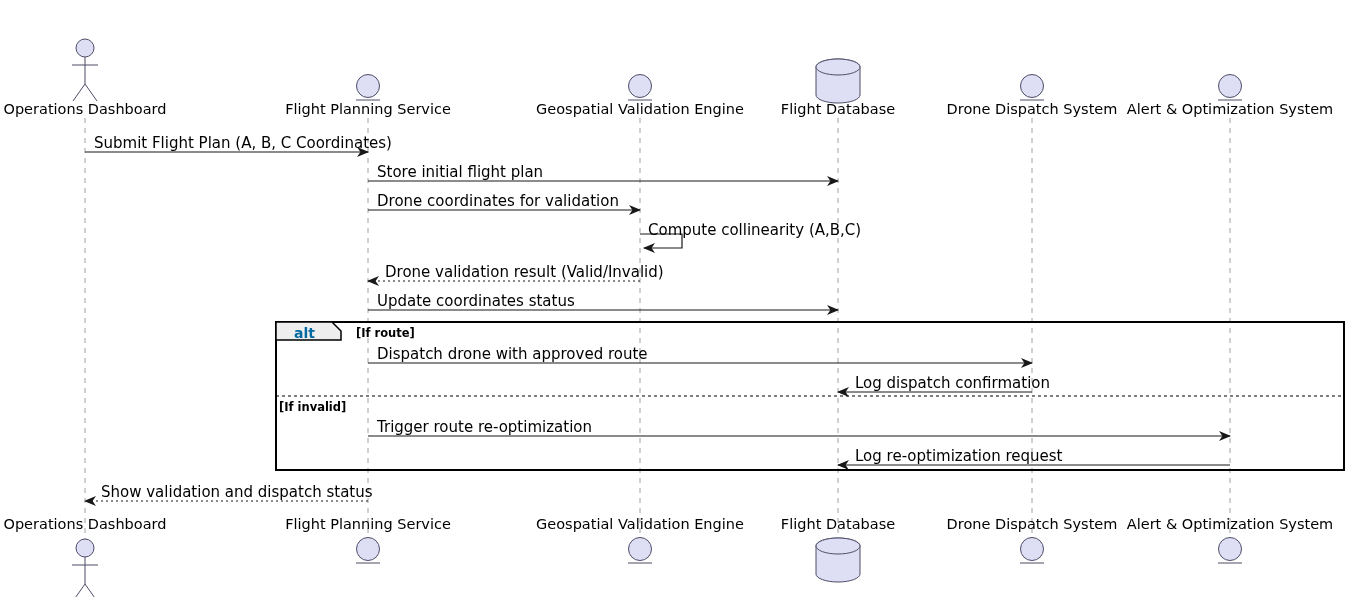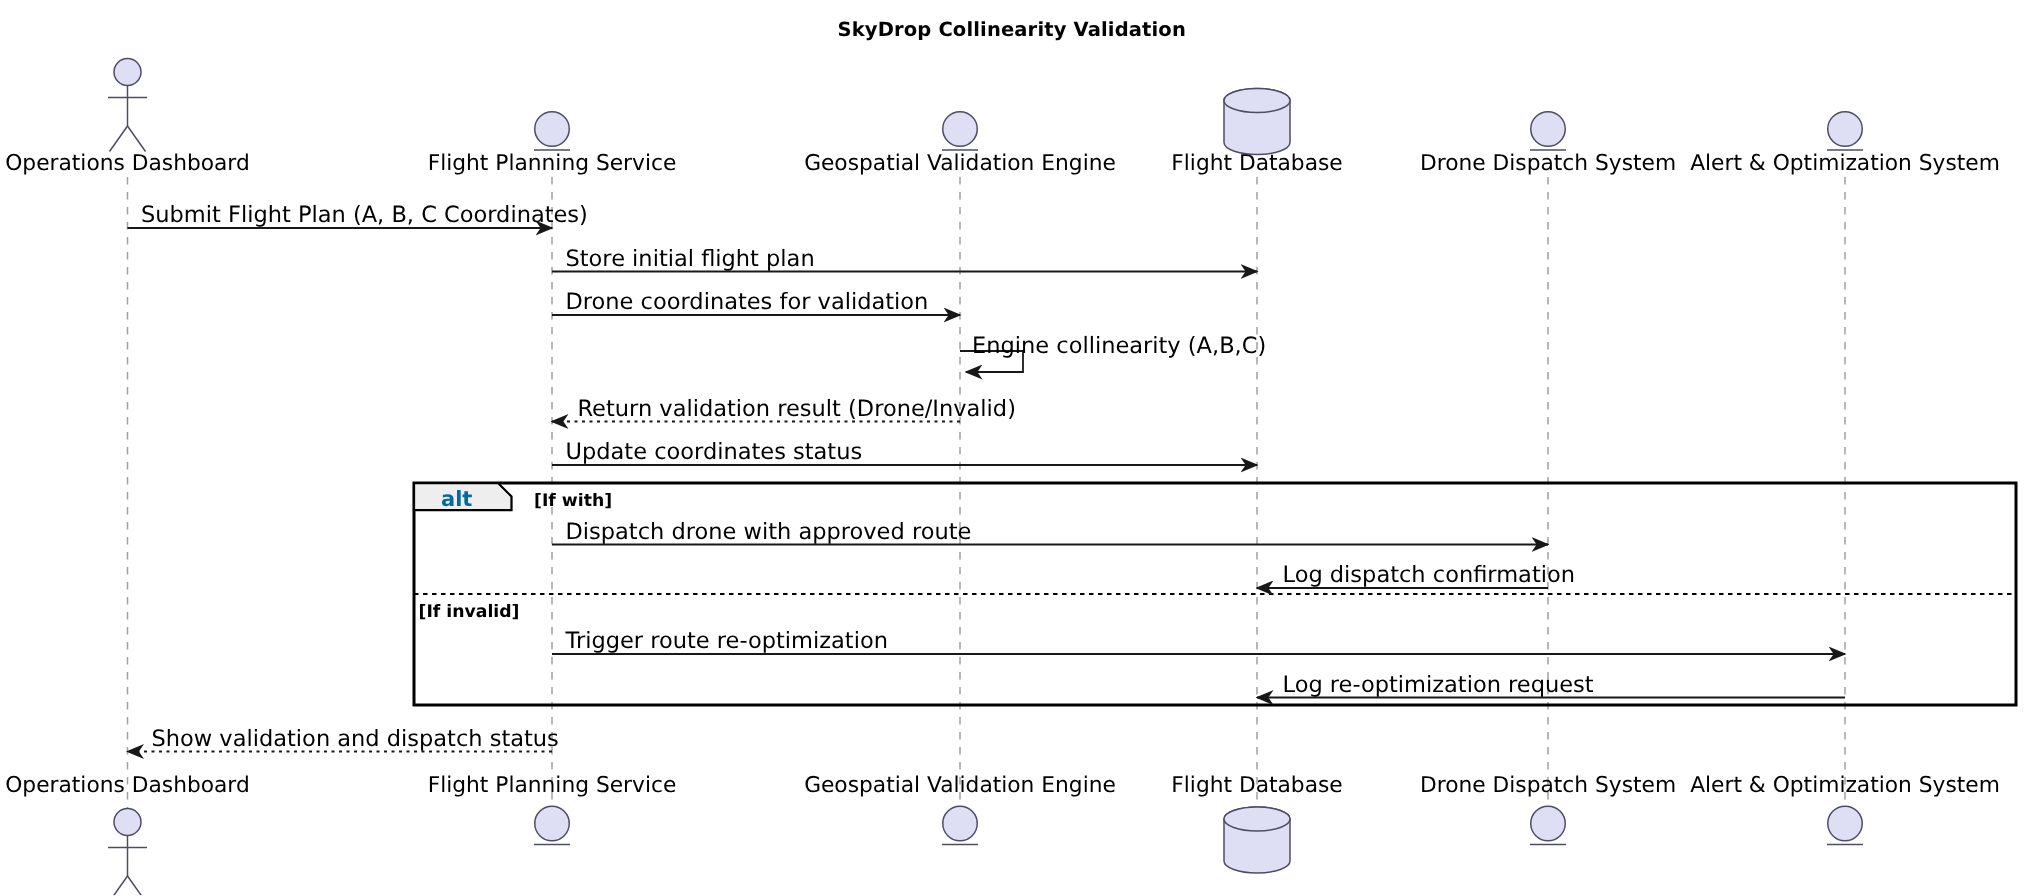--- a/index.html
+++ b/index.html
@@ -64,21 +64,20 @@
     font-weight: bold;
     color: #000000;
     white-space: nowrap;
   }
 </style>
 </head>
 <body>
 
 <div id="canvas">
 
-  <div class="diagram-title">SkyDrop Collinearity Validation</div>
 
   <svg id="svg-layer" xmlns="http://www.w3.org/2000/svg" viewBox="0 0 1349 597">
     <defs>
       <marker id="arrow-right" markerWidth="12" markerHeight="10" refX="11" refY="5" orient="auto" markerUnits="userSpaceOnUse">
         <path d="M0,0 L12,5 L0,10 L3.4,5 z" fill="#181818"></path>
       </marker>
       <marker id="arrow-left" markerWidth="12" markerHeight="10" refX="11" refY="5" orient="auto" markerUnits="userSpaceOnUse">
         <path d="M0,0 L12,5 L0,10 L3.4,5 z" fill="#181818"></path>
       </marker>
     </defs>
@@ -157,29 +156,29 @@
       <div class="participant-label" style="left: 368px; top: 516px;">Flight Planning Service</div>
       <div class="participant-label" style="left: 640px; top: 516px;">Geospatial Validation Engine</div>
       <div class="participant-label" style="left: 838px; top: 516px;">Flight Database</div>
       <div class="participant-label" style="left: 1032px; top: 516px;">Drone Dispatch System</div>
       <div class="participant-label" style="left: 1230px; top: 516px;">Alert &amp; Optimization System</div>
     </div>
   <div id="message-labels">
       <div class="msg-label" style="left: 94px; top: 134px;">Submit Flight Plan (A, B, C Coordinates)</div>
       <div class="msg-label" style="left: 377px; top: 163px;">Store initial flight plan</div>
       <div class="msg-label" style="left: 377px; top: 192px;">Drone coordinates for validation</div>
-      <div class="msg-label" style="left: 648px; top: 221px;">Engine collinearity (A,B,C)</div>
-      <div class="msg-label" style="left: 385px; top: 263px;">Return validation result (Drone/Invalid)</div>
+      <div class="msg-label" style="left: 648px; top: 221px;">Compute collinearity (A,B,C)</div>
+      <div class="msg-label" style="left: 385px; top: 263px;">Drone validation result (Valid/Invalid)</div>
       <div class="msg-label" style="left: 377px; top: 292px;">Update coordinates status</div>
       <div class="msg-label" style="left: 377px; top: 345px;">Dispatch drone with approved route</div>
       <div class="msg-label" style="left: 855px; top: 374px;">Log dispatch confirmation</div>
       <div class="msg-label" style="left: 377px; top: 418px;">Trigger route re-optimization</div>
       <div class="msg-label" style="left: 855px; top: 447px;">Log re-optimization request</div>
       <div class="msg-label" style="left: 101px; top: 483px;">Show validation and dispatch status</div>
     </div>
 
   <div class="frag-operator" style="left:294px; top:325px;">alt</div>
 
-  <div class="frag-guard" style="left:356px; top:326px;">[If with]</div>
+  <div class="frag-guard" style="left:356px; top:326px;">[If route]</div>
 
   <div class="frag-guard" style="left:279px; top:400px;">[If invalid]</div>
 
 </div>
 
 </body></html>

